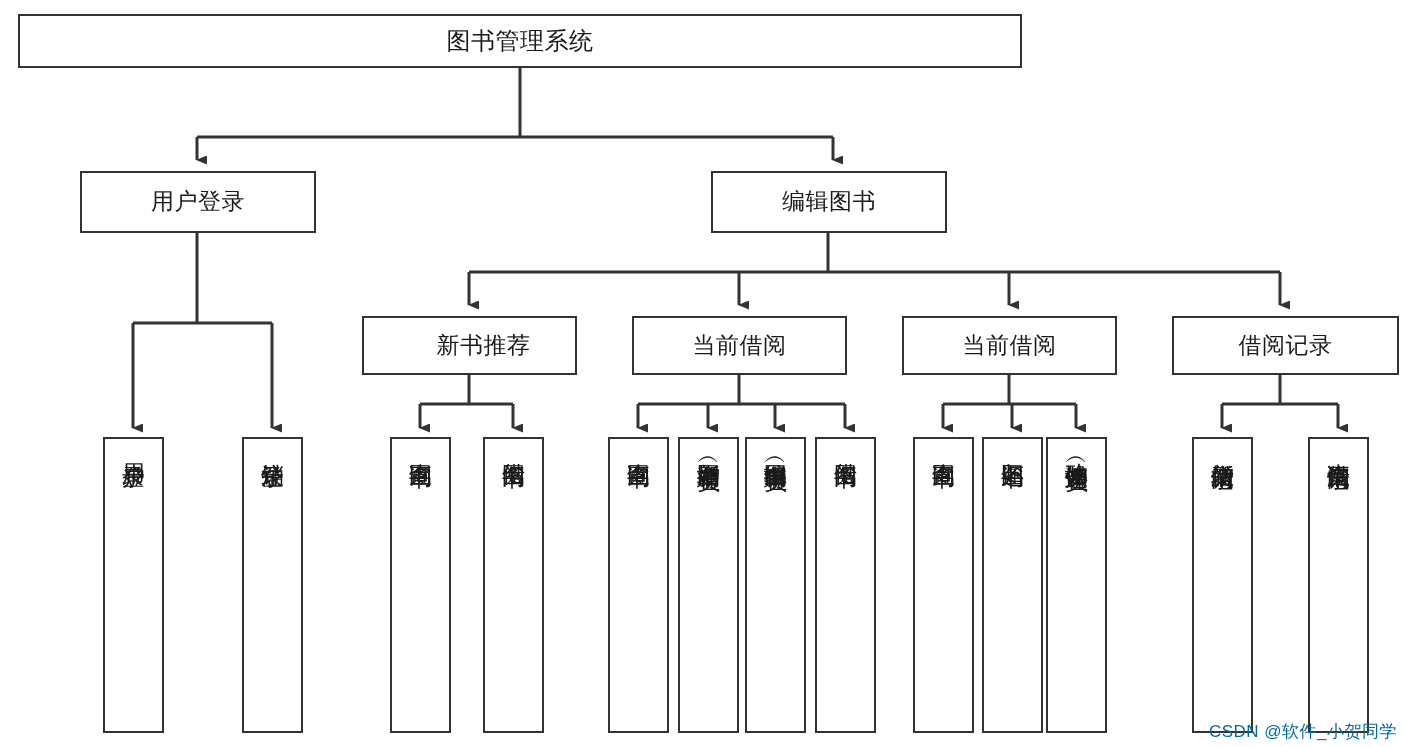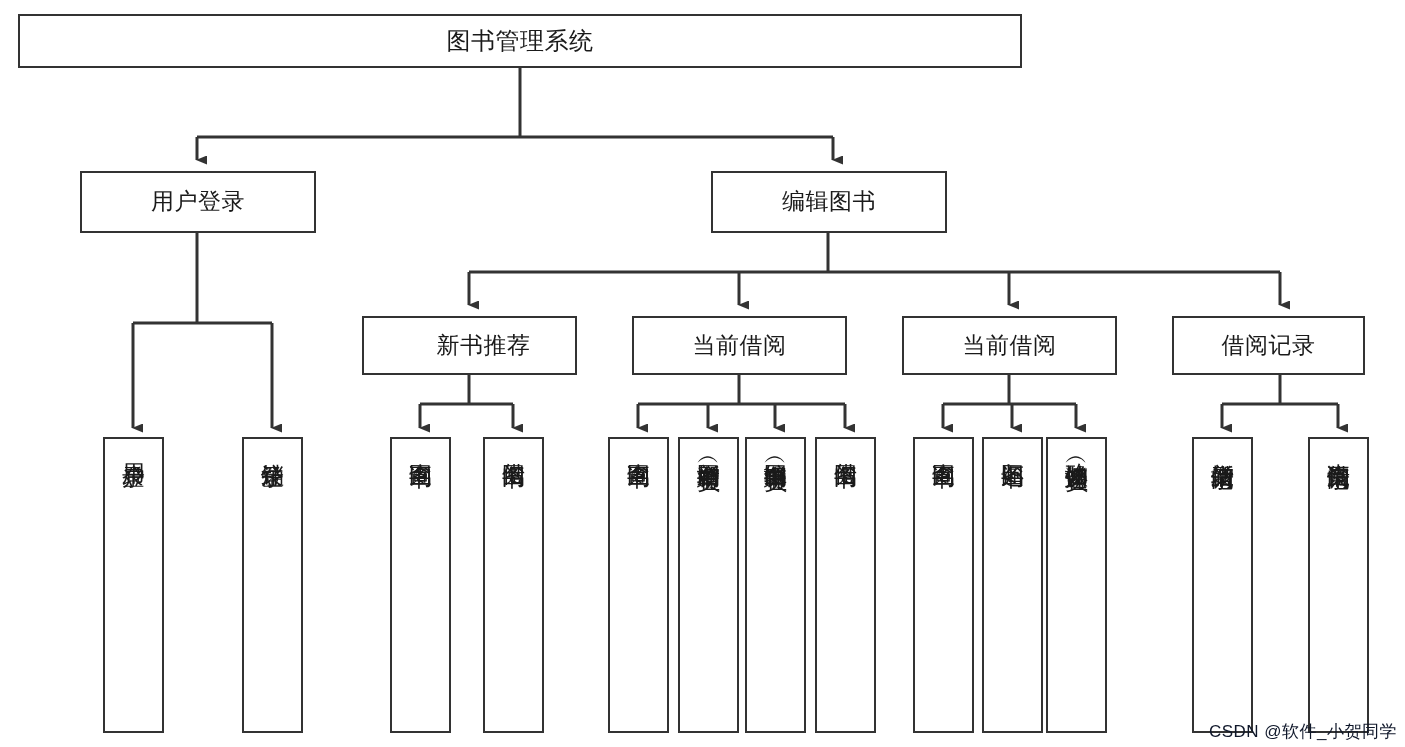--- a/index.html
+++ b/index.html
@@ -60,21 +60,21 @@
     font-size: 23px;
     line-height: 1.18;
     letter-spacing: 1px;
     white-space: nowrap;
   }
   .watermark {
     position: absolute;
     right: 8px;
     bottom: 4px;
     font-size: 17px;
-    color: #0f172a;
+    color: #0369a1;
     letter-spacing: 0.5px;
     white-space: nowrap;
   }
 </style>
 </head>
 <body>
 
 <div id="diagram-root">
 
   <svg id="edges" viewBox="0 0 1405 747">
@@ -140,21 +140,21 @@
 
   <div class="node horizontal" style="left:362px; top:316px; width:215px; height:59px;padding-left:28px;">
     <span class="node-label">新书推荐</span>
   </div>
   <div class="node horizontal" style="left:632px; top:316px; width:215px; height:59px;">
     <span class="node-label">当前借阅</span>
   </div>
   <div class="node horizontal" style="left:902px; top:316px; width:215px; height:59px;">
     <span class="node-label">当前借阅</span>
   </div>
-  <div class="node horizontal" style="left:1172px; top:316px; width:193px; height:59px;">
+  <div class="node horizontal" style="left:1172px; top:316px; width:227px; height:59px;">
     <span class="node-label">借阅记录</span>
   </div>
 
   <div class="node vertical" style="left:103px; top:437px; width:61px; height:296px;">
     <span class="node-label">用户登录</span>
   </div>
   <div class="node vertical" style="left:242px; top:437px; width:61px; height:296px;">
     <span class="node-label">注销登录</span>
   </div>
 

